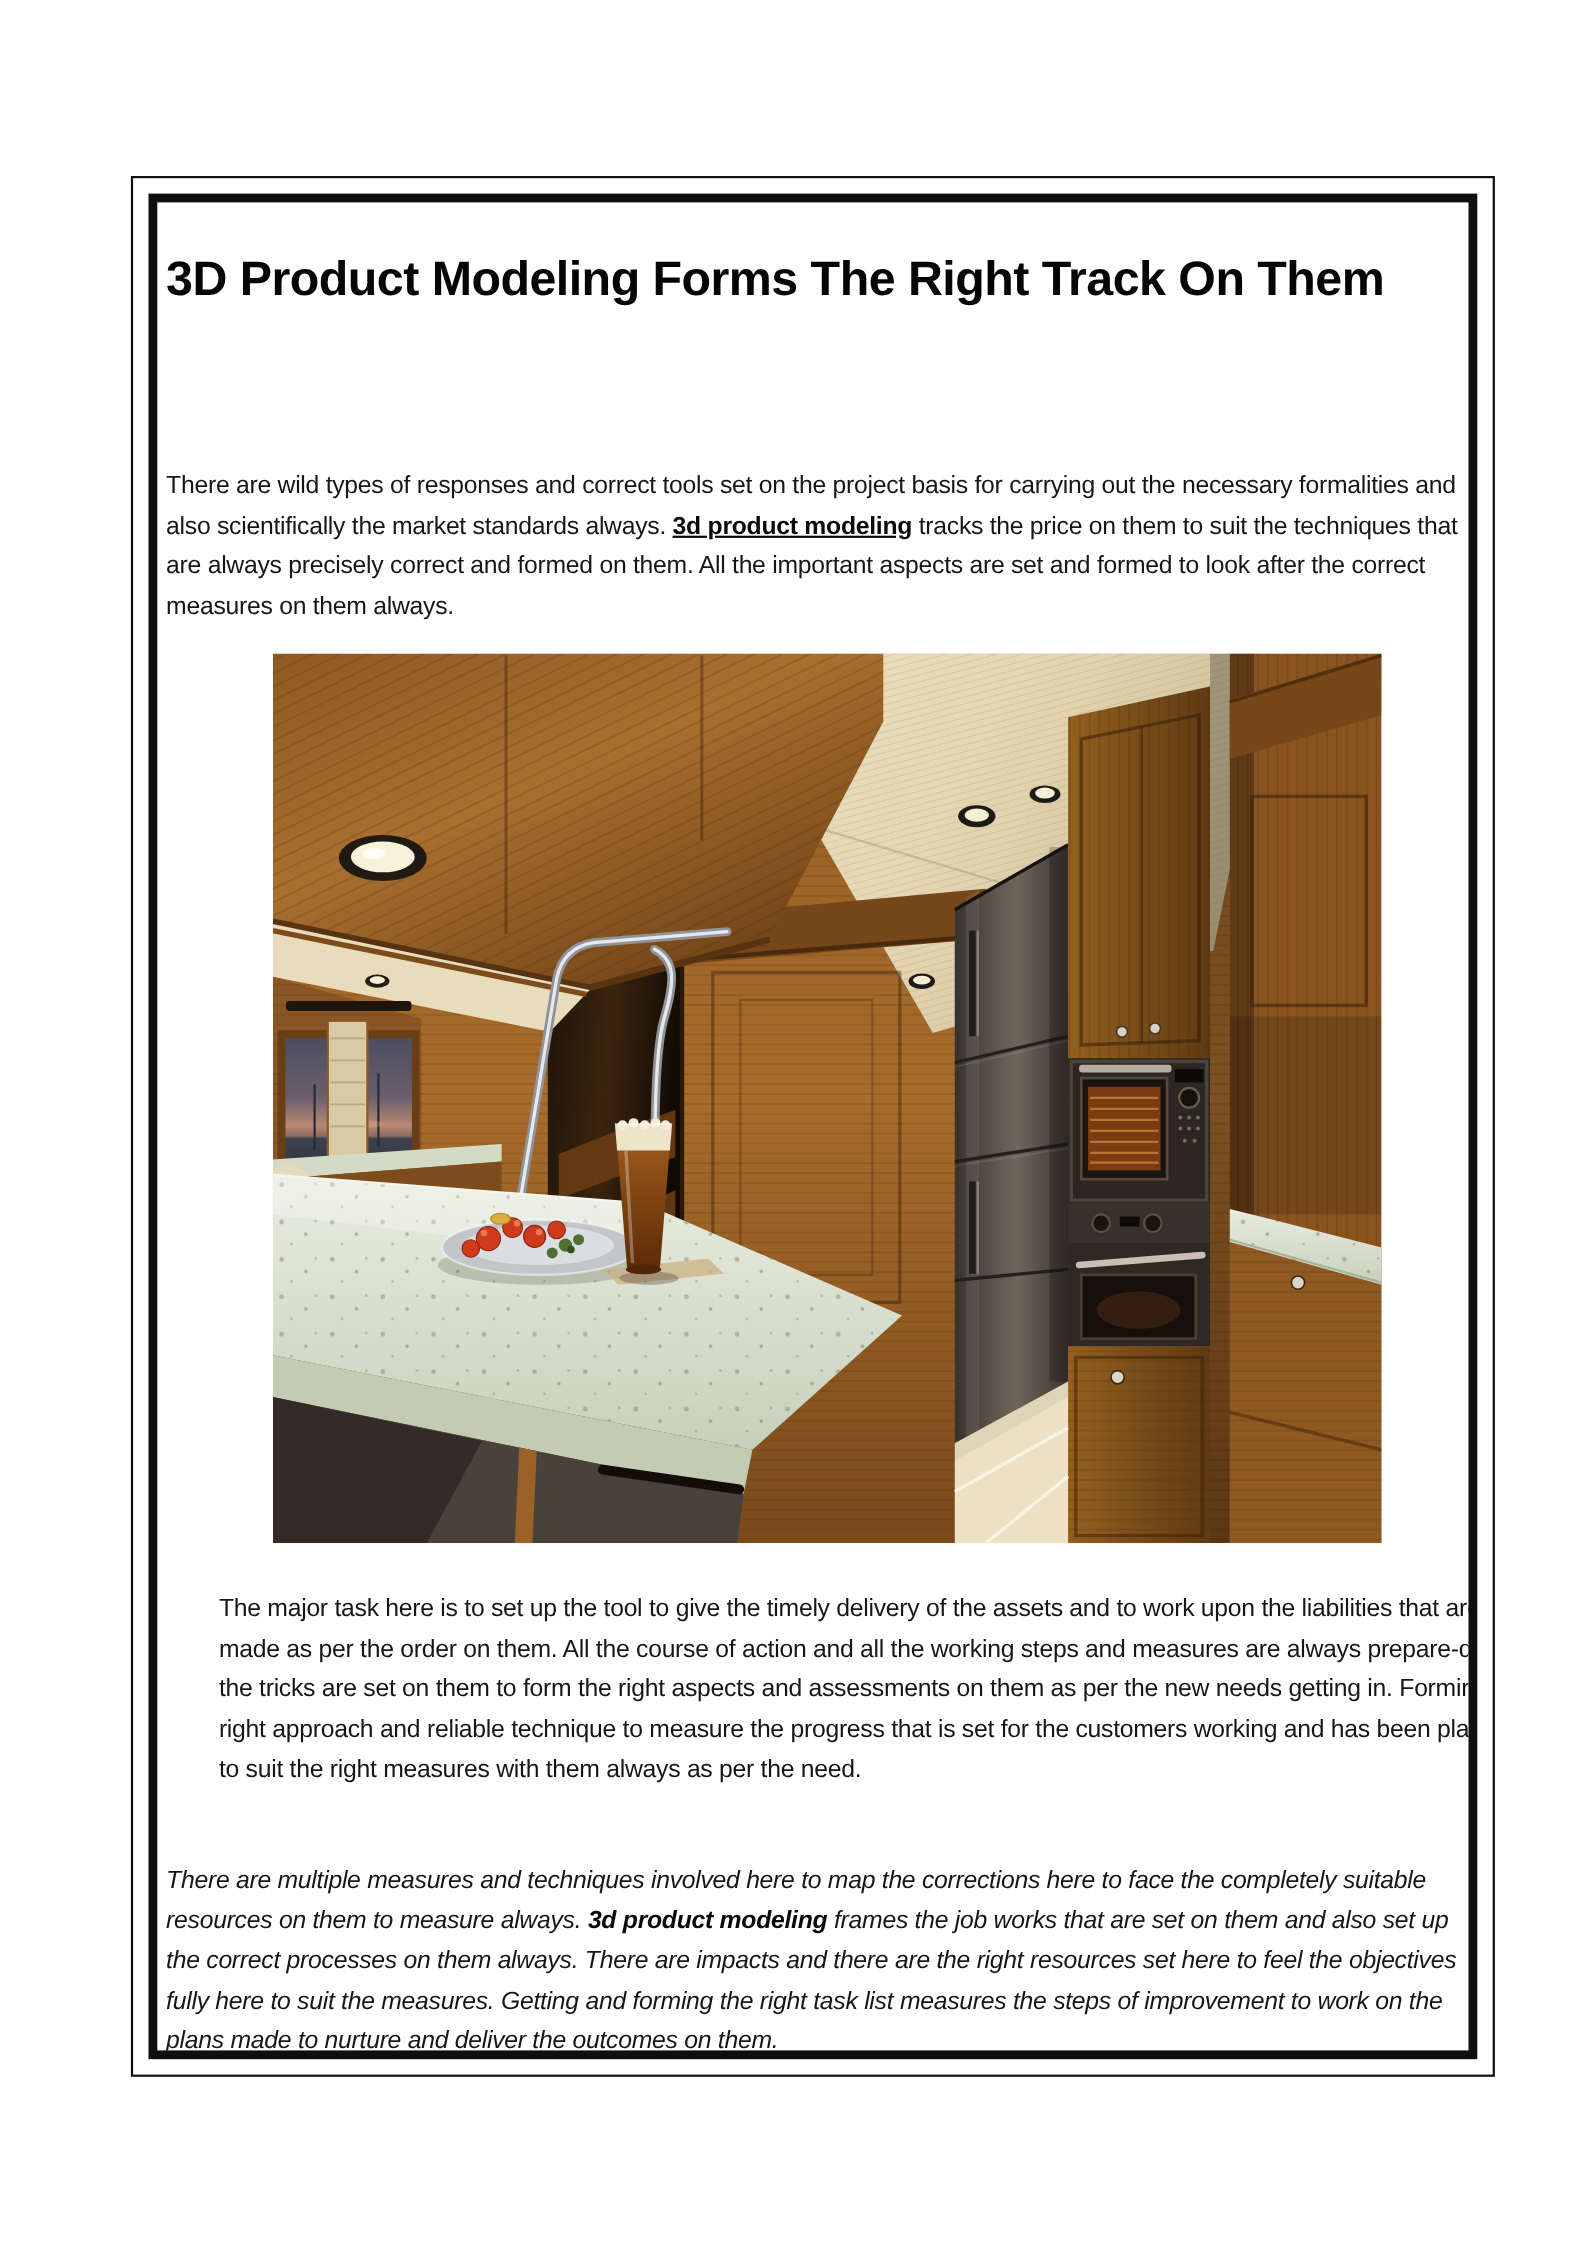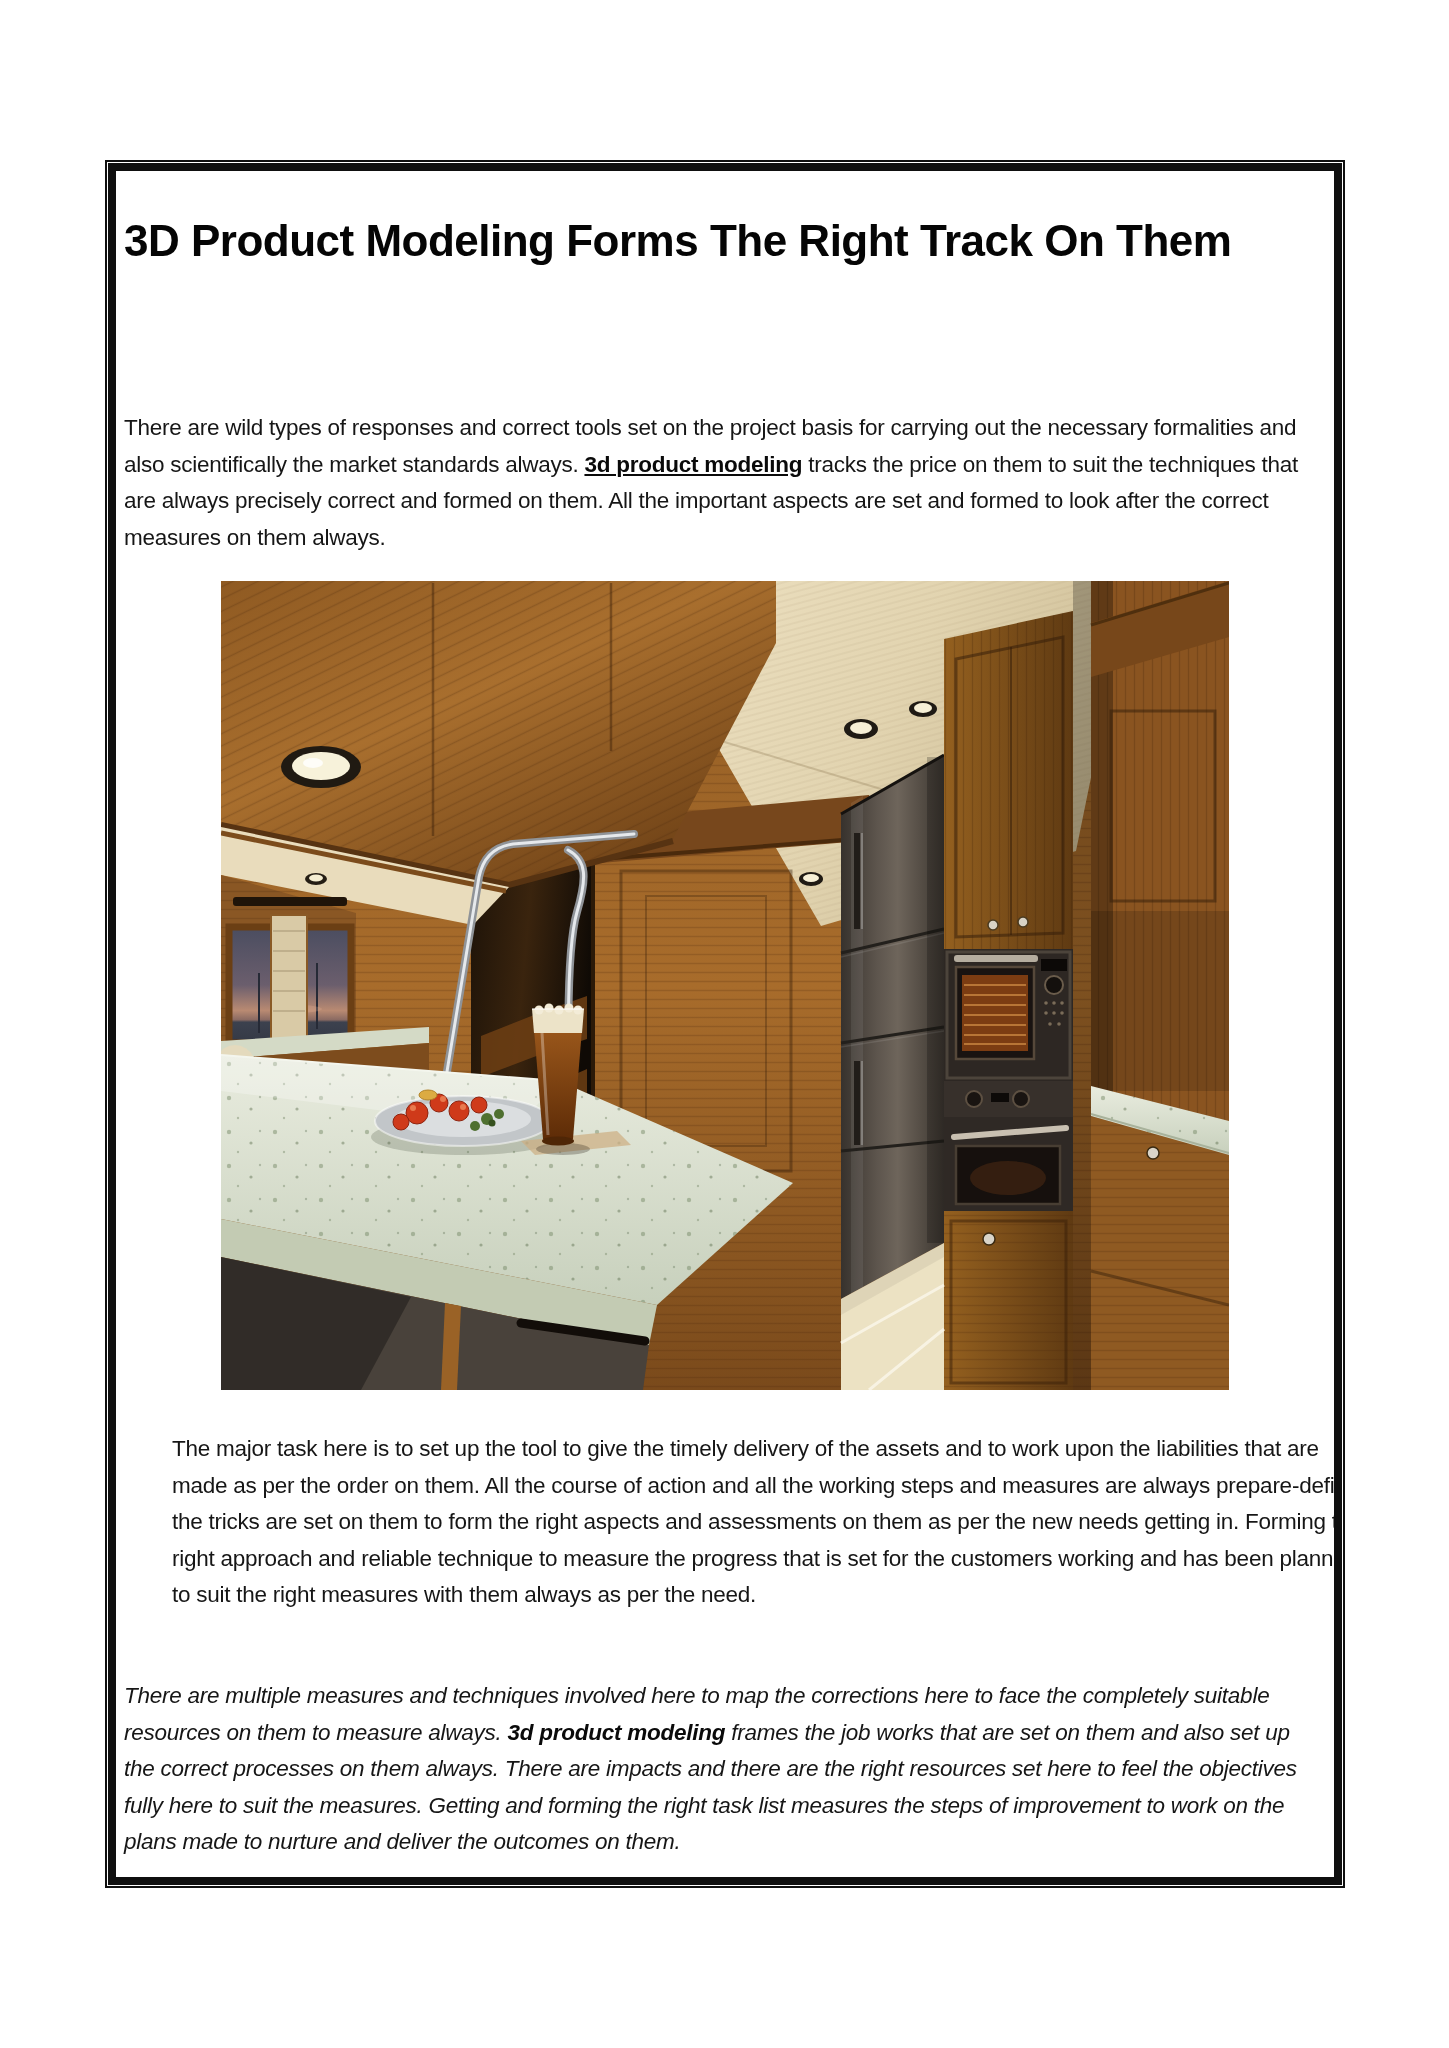--- a/index.html
+++ b/index.html
@@ -1,22 +1,22 @@
 <!DOCTYPE html>
 <html><head>
 <meta charset="utf-8">
 <style>
   html,body{margin:0;padding:0;}
   body{
     width:1449px;height:2048px;background:#ffffff;position:relative;overflow:hidden;
     font-family:"Liberation Sans","DejaVu Sans",sans-serif;color:#151515;
   }
   .frame-outer{
-    position:absolute;left:105px;top:160px;width:1240px;height:1728px;
-    border:2px solid #0f0f0f;padding:1px;box-sizing:border-box;background:#fff;
+    position:absolute;left:119px;top:160px;width:1240px;height:1728px;
+    border:2px solid #0f0f0f;padding:14px;box-sizing:border-box;background:#fff;
   }
   .frame-inner{
     position:relative;height:100%;box-sizing:border-box;
     border:8px solid #0f0f0f;overflow:hidden;background:#fff;
   }
   .doc-title{
     position:absolute;left:8px;top:44px;margin:0;white-space:nowrap;
     font-size:44px;line-height:52px;font-weight:bold;letter-spacing:-0.5px;color:#050505;
   }
   .body-text{

